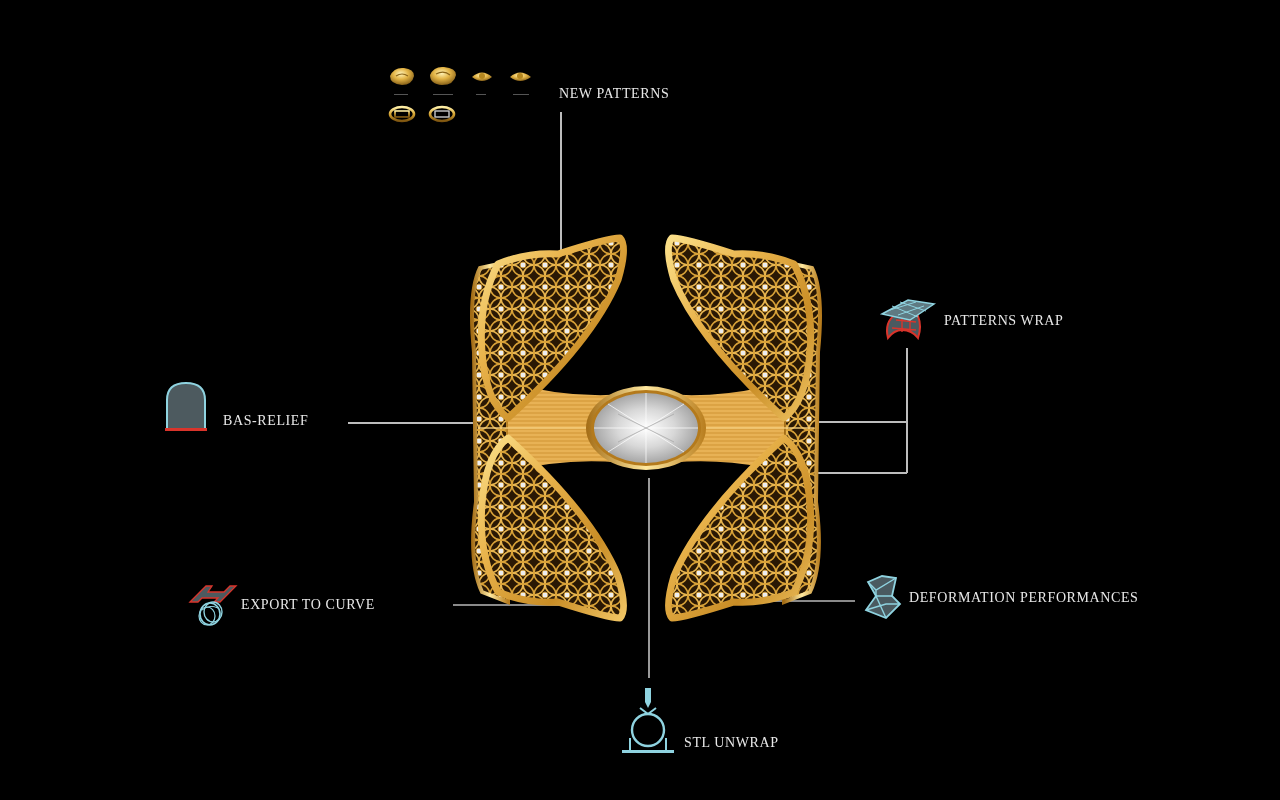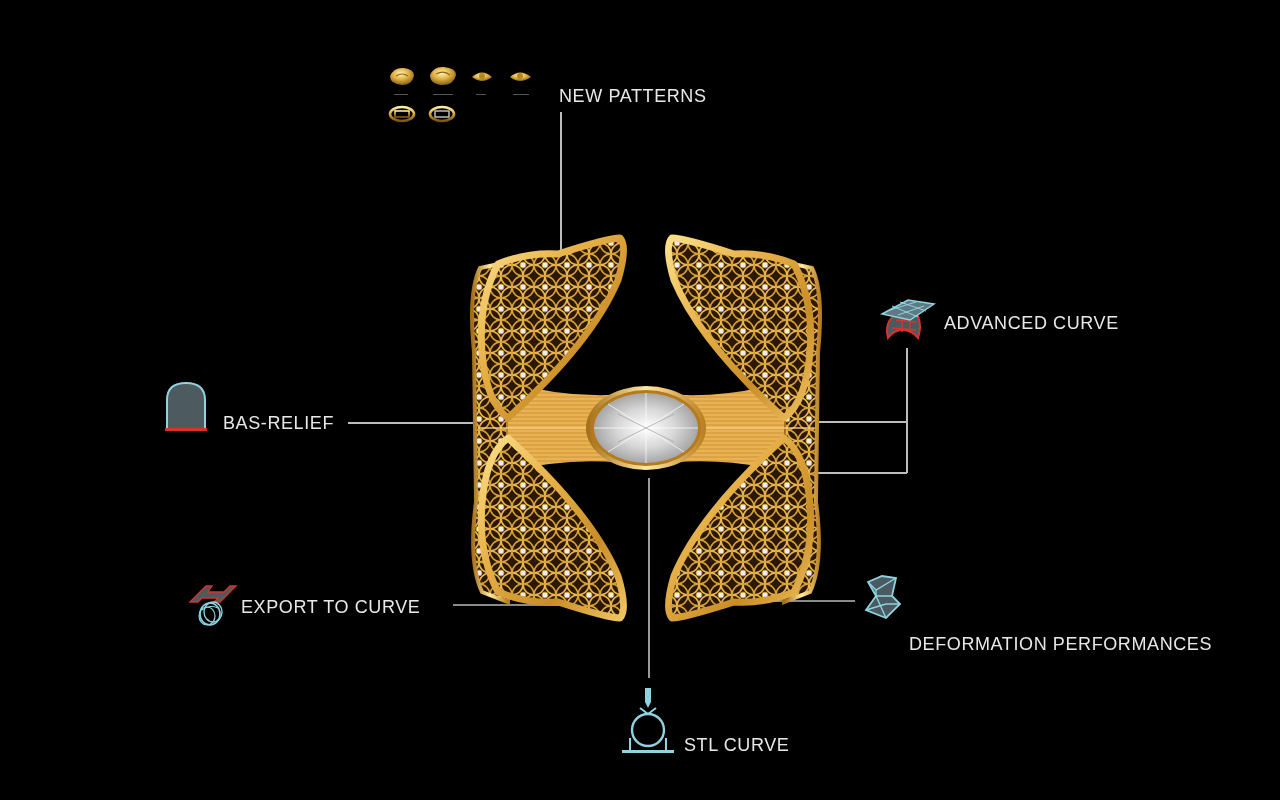--- a/index.html
+++ b/index.html
@@ -1,18 +1,18 @@
 <!DOCTYPE html>
 <html><head>
 <meta charset="utf-8">
 <style>
   html, body { margin:0; padding:0; background:#000; }
   body { width:1280px; height:800px; position:relative; overflow:hidden; font-family:"DejaVu Sans", sans-serif; color:#e6e6e6; }
   .abs { position:absolute; }
-  .label { position:absolute; font-size:18px; letter-spacing:0.6px; font-weight:300; color:#e8e8e8; white-space:nowrap; font-family:Liberation Sans, sans-serif; }
+  .label { position:absolute; font-size:14px; letter-spacing:0.6px; font-weight:300; color:#e8e8e8; white-space:nowrap; font-family:Liberation Serif, serif; }
   .line { position:absolute; background:#bdbdbd; }
   .thumbs { position:absolute; left:386px; top:64px; width:160px; height:66px; }
   #ring { position:absolute; left:468px; top:232px; width:356px; height:392px; }
 </style>
 </head>
 <body>
 
 <div class="thumbs">
   <svg width="160" height="66" viewBox="0 0 160 66">
     <defs>
@@ -47,25 +47,25 @@
     <ellipse cx="56" cy="50" rx="12" ry="7" fill="none" stroke="url(#tl)" stroke-width="2.6"></ellipse>
     <rect x="49" y="47" width="14" height="6" fill="none" stroke="#c9c9c9" stroke-width="1.4"></rect>
     <path d="M86 50 H108" stroke="url(#tl)" stroke-width="3"></path>
     <path d="M97 42 V58" stroke="url(#tl)" stroke-width="3"></path>
     <path d="M124 50 H148" stroke="url(#tl)" stroke-width="2.2"></path>
     <path d="M136 42 V59" stroke="url(#tl)" stroke-width="2.2"></path>
   </svg>
 </div>
 
 <div class="label" style="left:559px; top:86px;">NEW PATTERNS</div>
-<div class="label" style="left:944px; top:313px;">ADVANCED CURVE</div>
+<div class="label" style="left:944px; top:313px;">PATTERNS WRAP</div>
 <div class="label" style="left:223px; top:413px;text-align:right;">BAS-RELIEF</div>
 <div class="label" style="left:241px; top:597px;">EXPORT TO CURVE</div>
-<div class="label" style="left:909px; top:590px;margin-top:44px;">DEFORMATION PERFORMANCES</div>
-<div class="label" style="left:684px; top:735px;">STL CURVE</div>
+<div class="label" style="left:909px; top:590px;">DEFORMATION PERFORMANCES</div>
+<div class="label" style="left:684px; top:735px;">STL UNWRAP</div>
 
 <div class="line" style="left:560px; top:112px; width:1.5px; height:140px;"></div>
 <div class="line" style="left:348px; top:422px; width:136px; height:1.5px;"></div>
 <div class="line" style="left:648px; top:478px; width:1.5px; height:200px; background:#9a9a9a;"></div>
 <div class="line" style="left:453px; top:604px; width:112px; height:1.5px; background:#8a8a8a;"></div>
 <div class="line" style="left:745px; top:600px; width:110px; height:1.5px; background:#8a8a8a;"></div>
 <div class="line" style="left:906px; top:348px; width:1.5px; height:125px;"></div>
 <div class="line" style="left:795px; top:421px; width:112px; height:1.5px;"></div>
 <div class="line" style="left:795px; top:472px; width:112px; height:1.5px;"></div>
 

